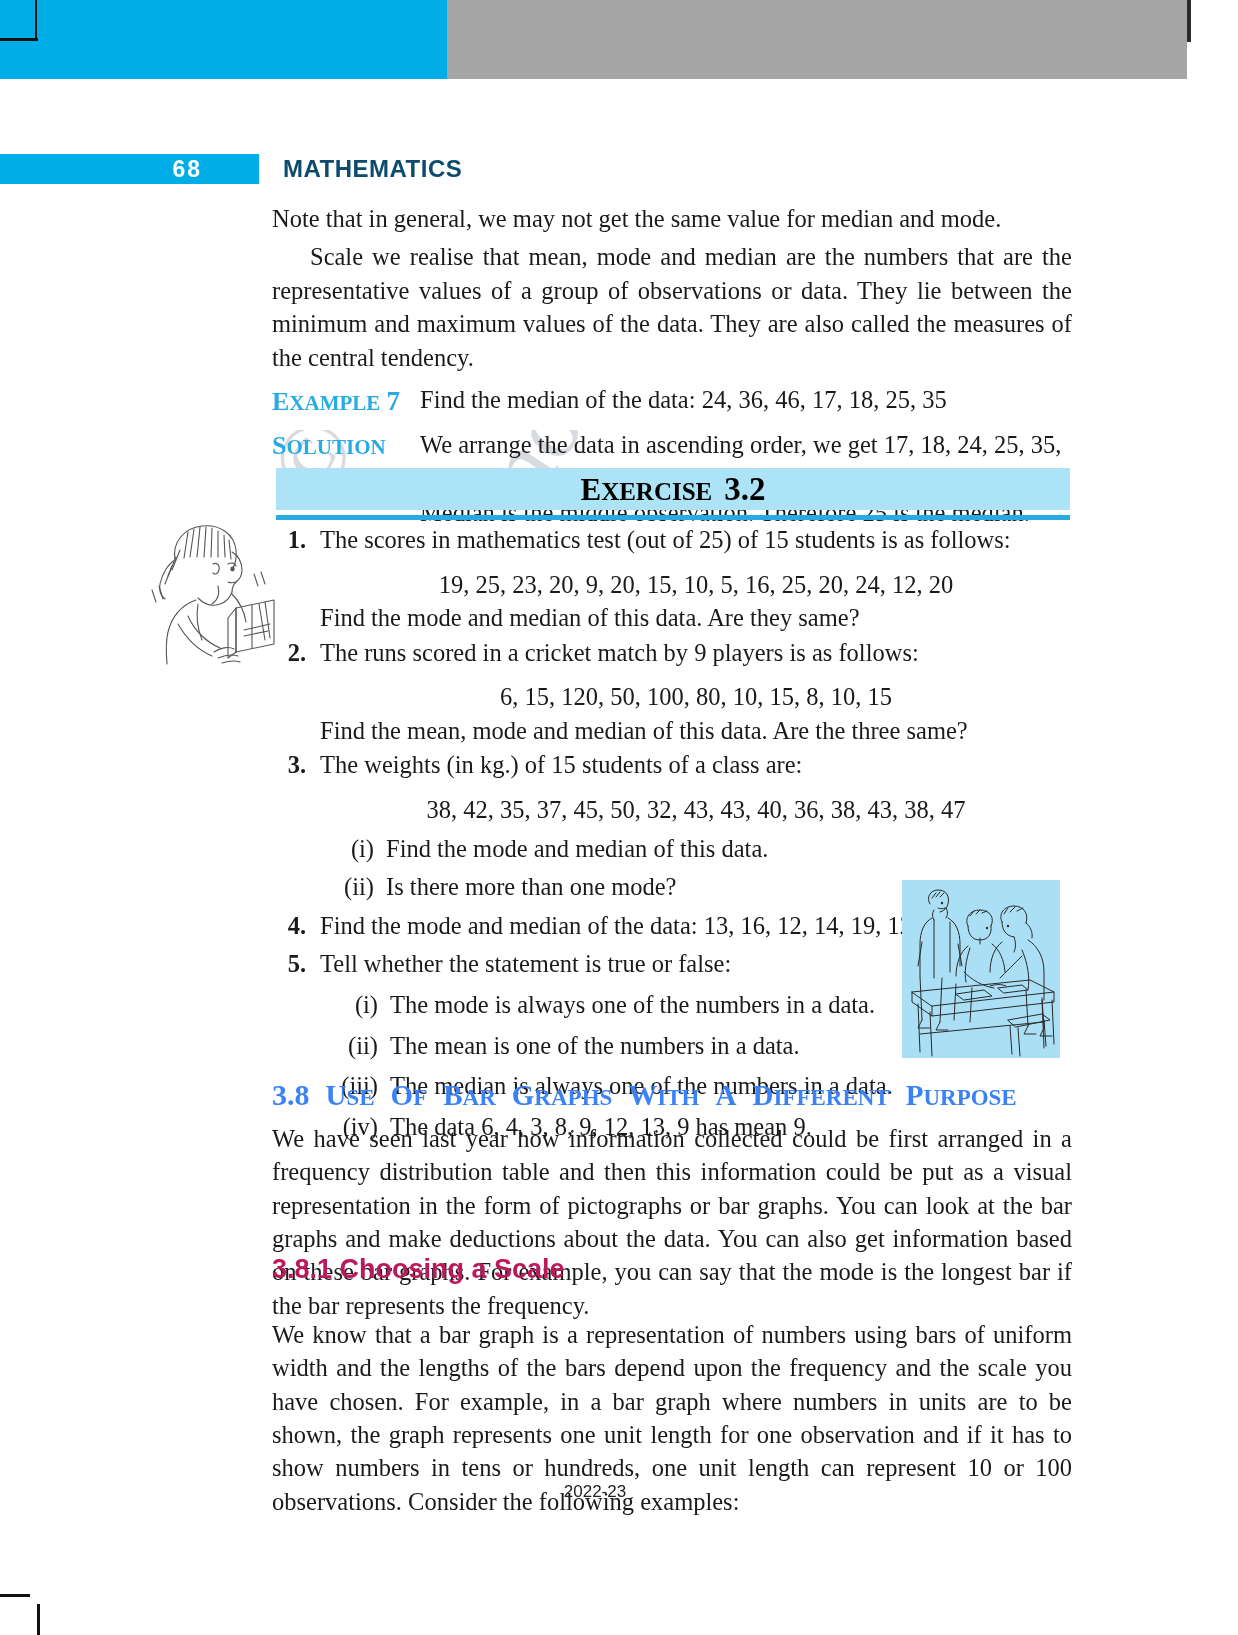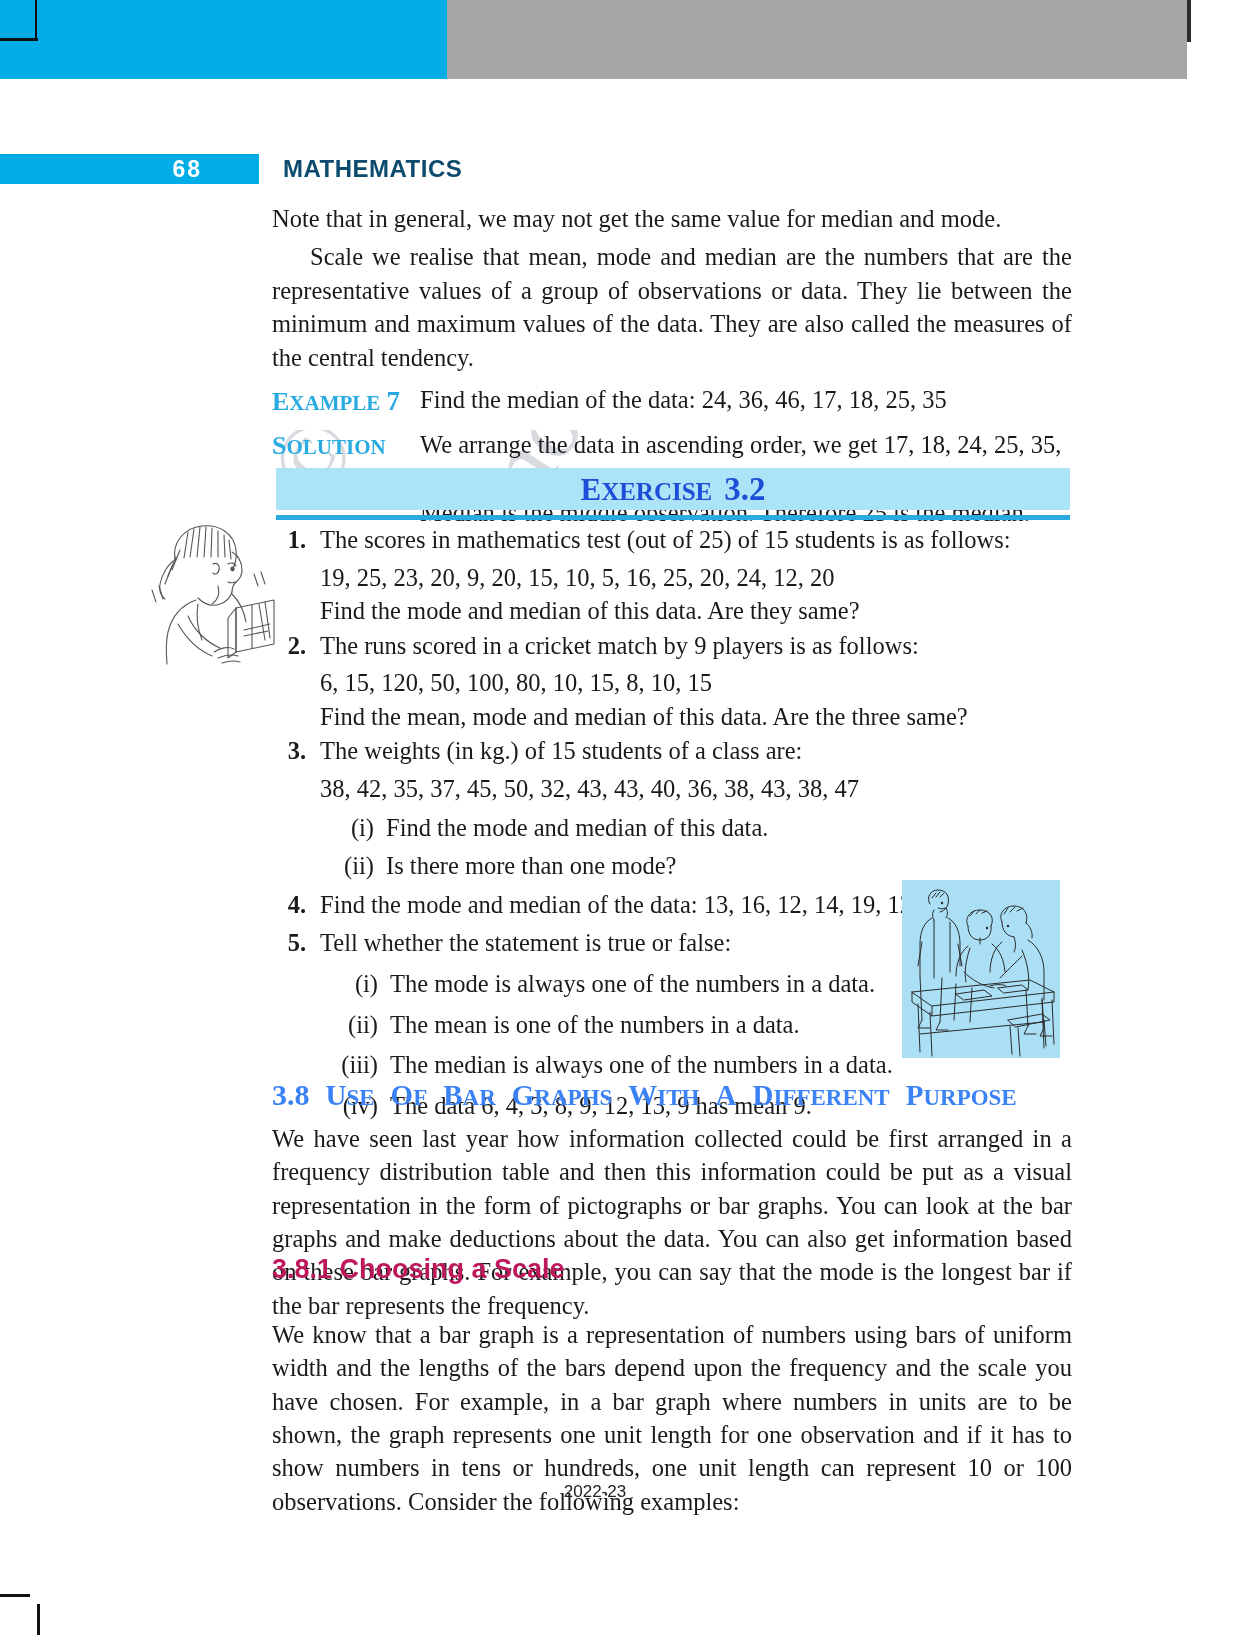--- a/index.html
+++ b/index.html
@@ -157,21 +157,21 @@
   .exercise-banner {
     background: #ade3f7;
     height: 42px;
     display: flex;
     align-items: center;
     justify-content: center;
   }
   .exercise-banner .etxt {
     font-family: "Liberation Serif", serif;
     font-weight: bold;
-    color: #1d4ed8;
+    color: #000000;
   }
   .exercise-banner .e-cap { font-size: 31px; }
   .exercise-banner .e-sc  { font-size: 25px; }
   .exercise-banner .e-num { font-size: 33px; margin-left: 12px; }
   .exercise-rule {
     height: 5px;
     background: #29abe2;
     margin-top: 5px;
   }
 
@@ -193,22 +193,22 @@
     width: 48px;
     text-align: right;
     padding-right: 14px;
     font-weight: bold;
     box-sizing: border-box;
     flex: none;
   }
   .qbody { flex: 1; }
   .qdata {
     display: block;
-    text-align: left;
-    margin: 5px 0 1px 0;
+    text-align: center;
+    margin: 12px 0 1px 0;
   }
   .qcont { display: block; }
   .subrow {
     display: flex;
     margin-top: 6px;
   }
   .subnum {
     width: 66px;
     text-align: right;
     padding-right: 12px;

